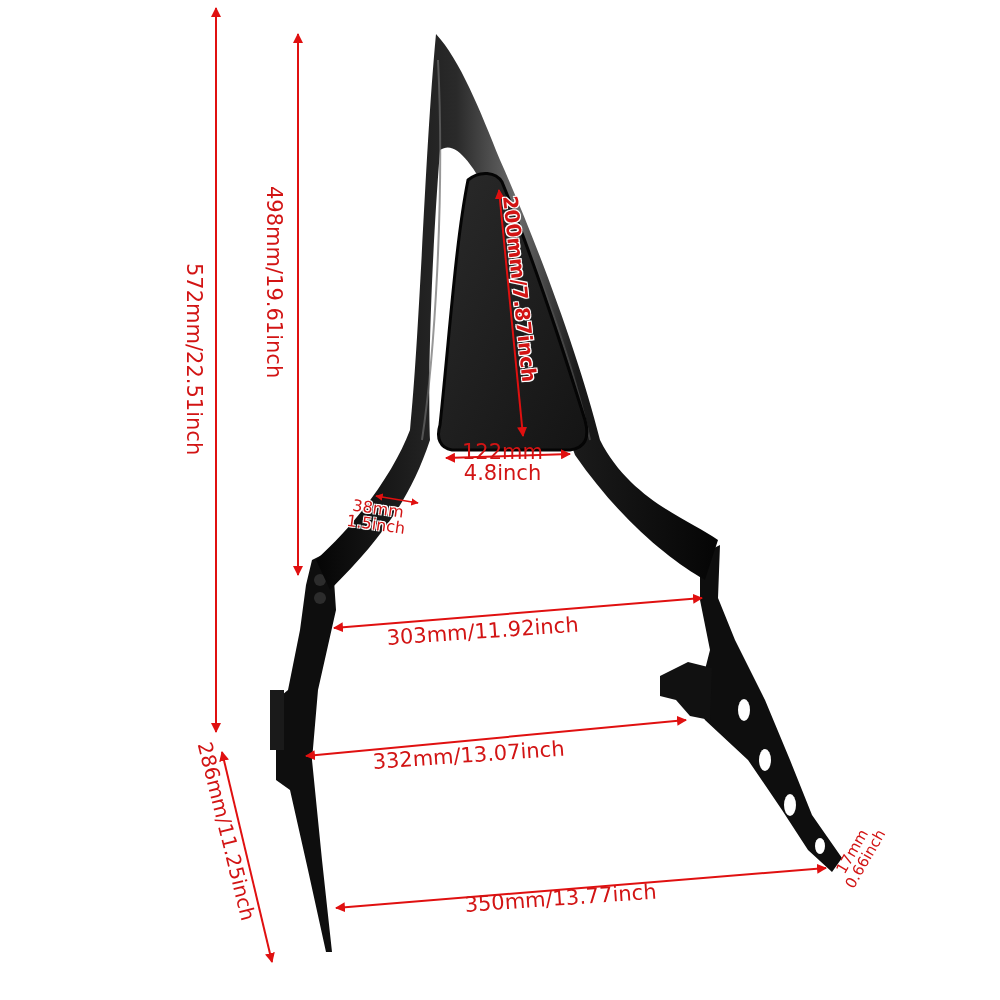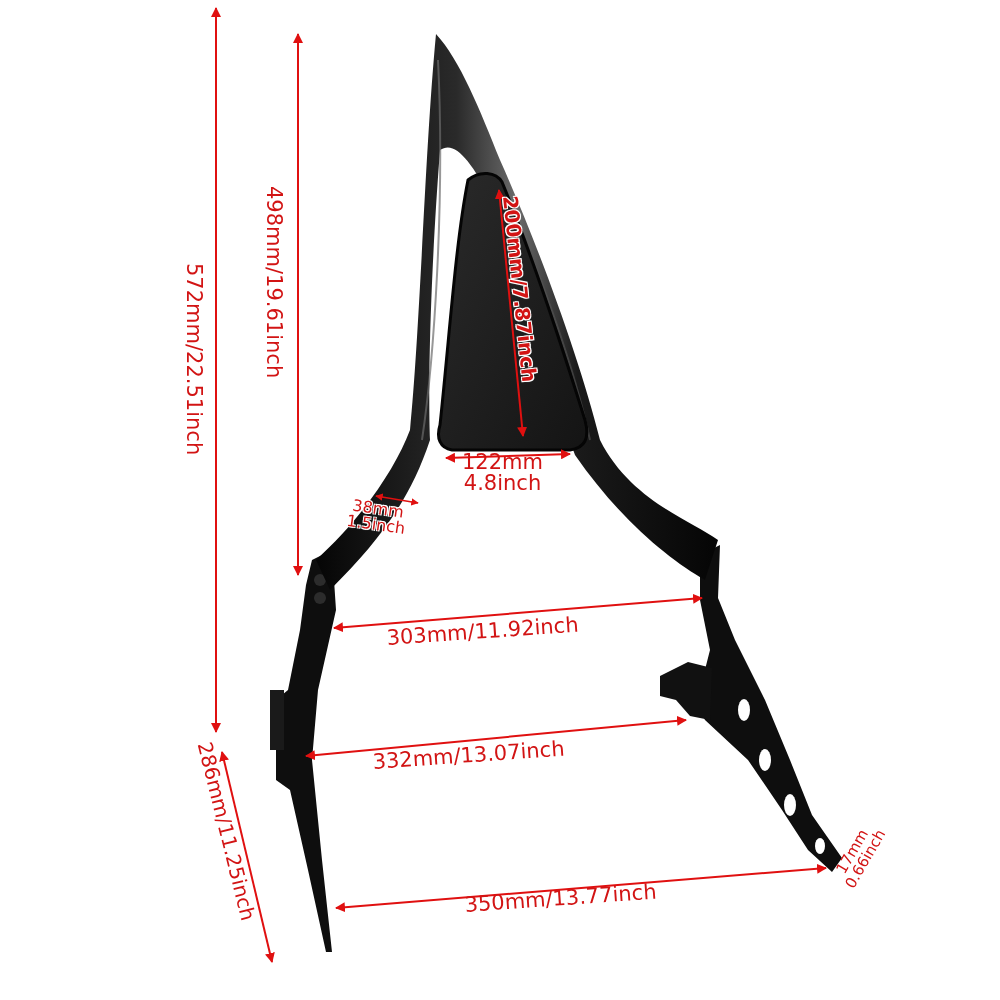--- a/index.html
+++ b/index.html
@@ -68,21 +68,21 @@
       <line x1="336" y1="908" x2="826" y2="868" stroke="#e01010" stroke-width="2" marker-start="url(#ah)" marker-end="url(#ah)"></line>
       <line x1="222" y1="752" x2="272" y2="962" stroke="#e01010" stroke-width="2" marker-start="url(#ah)" marker-end="url(#ah)"></line>
     </g>
   </svg>
 
   
   <div class="dim" style="left:178px; top:263px; font-size:21px; transform: rotate(90deg) translate(0, -26px);">572mm/22.51inch</div>
   <div class="dim" style="left:258px; top:186px; font-size:21px; transform: rotate(90deg) translate(0, -26px);">498mm/19.61inch</div>
   <div class="dim outlined" style="left:498px; top:197px; font-size:20px; font-weight:bold; transform: rotate(84deg) translate(0, -22px);">200mm/7.87inch</div>
 
-  <div class="dim two-line" style="left:462px; top:452px; font-size:21px;">
+  <div class="dim two-line" style="left:462px; top:442px; font-size:21px;">
     <span>122mm</span>
     <span>4.8inch</span>
   </div>
 
   <div class="dim outlined two-line" style="left:350px; top:497px; font-size:16px; transform: rotate(8deg);">
     <span>38mm</span>
     <span>1.5inch</span>
   </div>
 
   <div class="dim" style="left:386px; top:628px; font-size:21px; transform: rotate(-4deg);">303mm/11.92inch</div>

